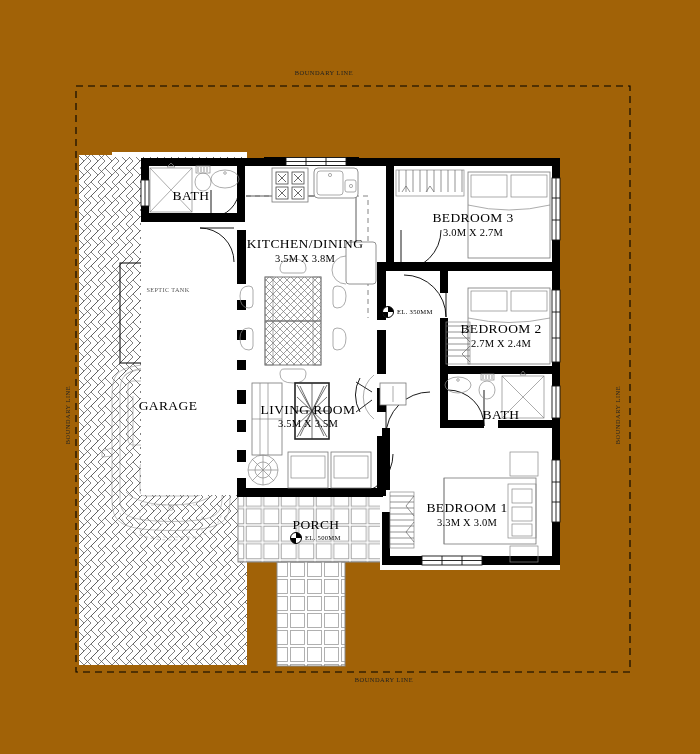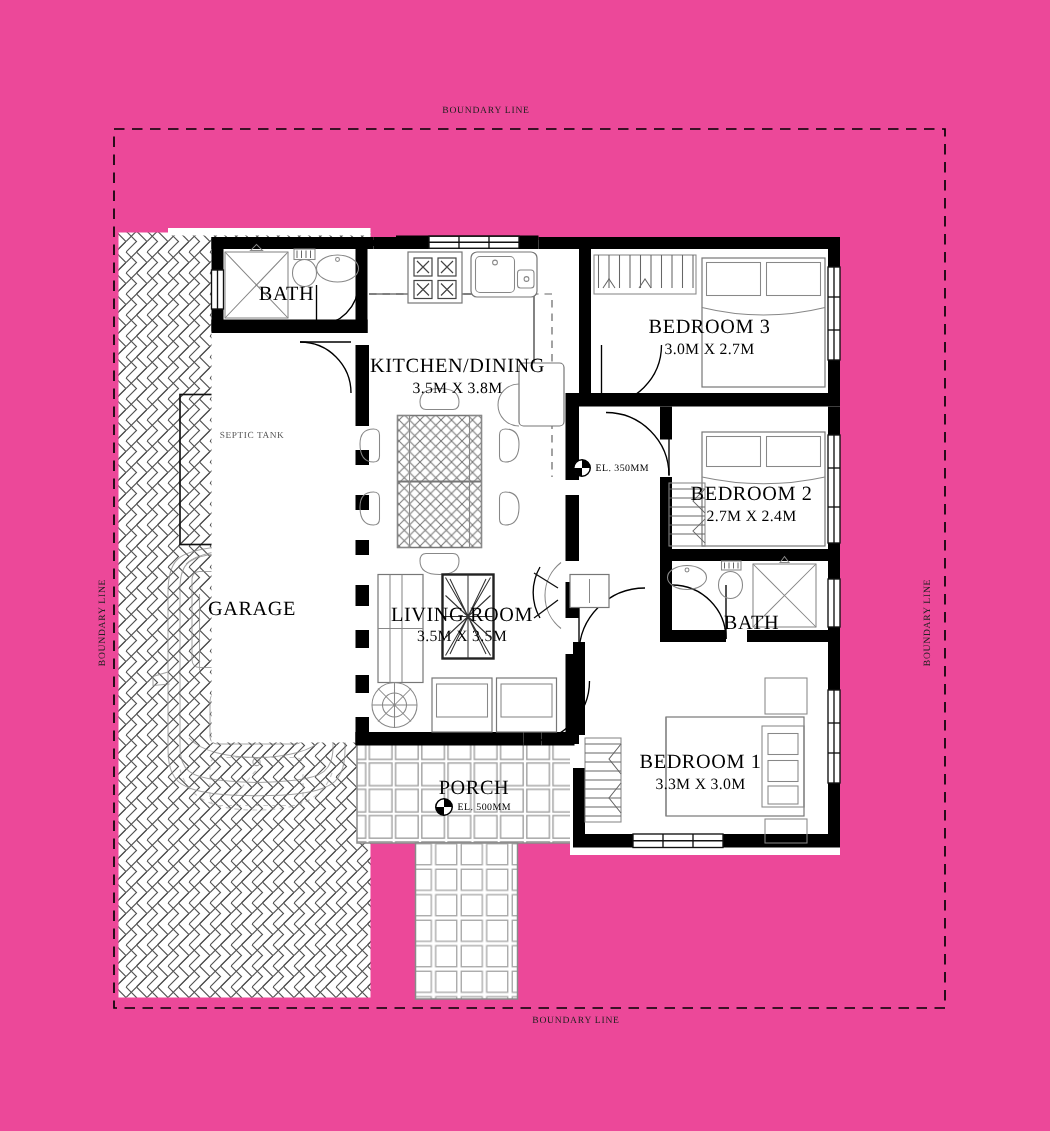--- a/index.html
+++ b/index.html
@@ -8,21 +8,21 @@
     padding: 0;
     background: #ffffff;
   }
   body {
     font-family: "Liberation Serif", "DejaVu Serif", serif;
   }
   #plan-root {
     position: relative;
     width: 700px;
     height: 754px;
-    background: #ec4899;
+    background: #a16207;
     overflow: hidden;
   }
   #plan-svg {
     position: absolute;
     top: 0; left: 0;
     width: 700px;
     height: 754px;
   }
   .rm-label {
     font-family: "Liberation Serif", "DejaVu Serif", serif;

